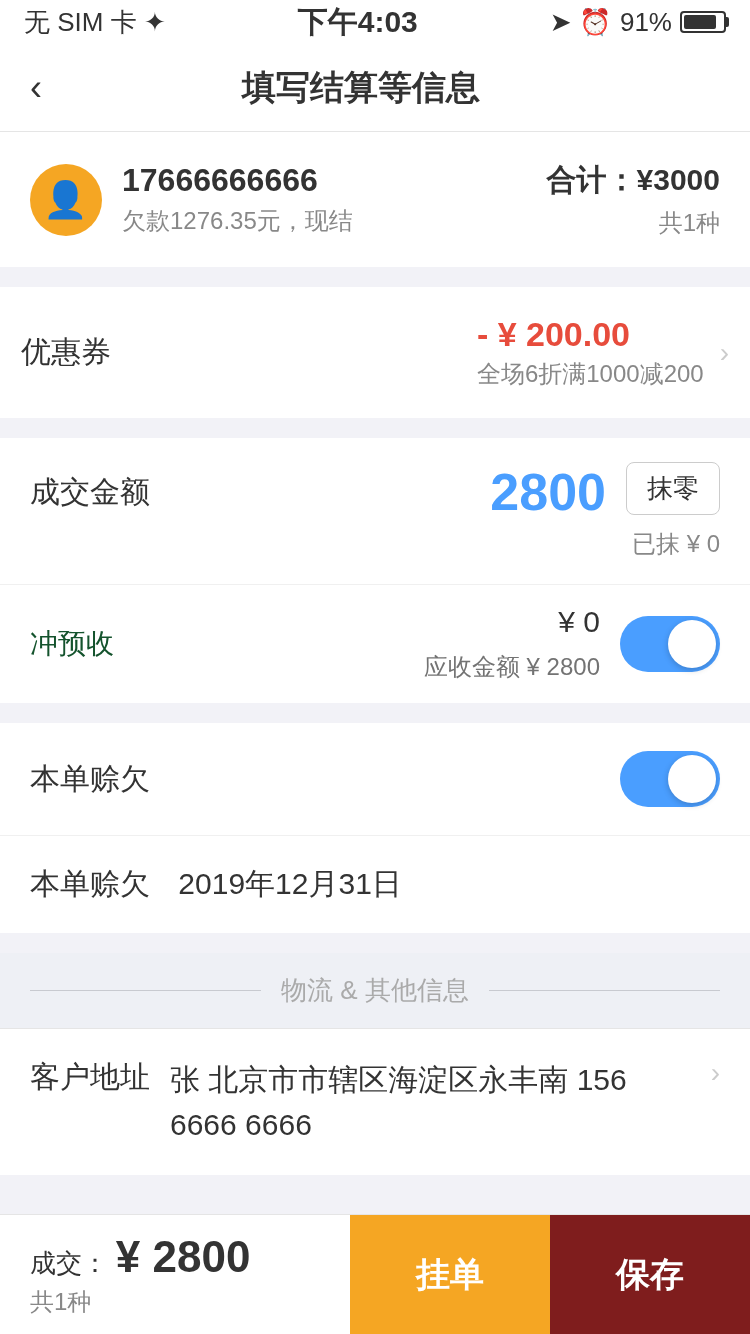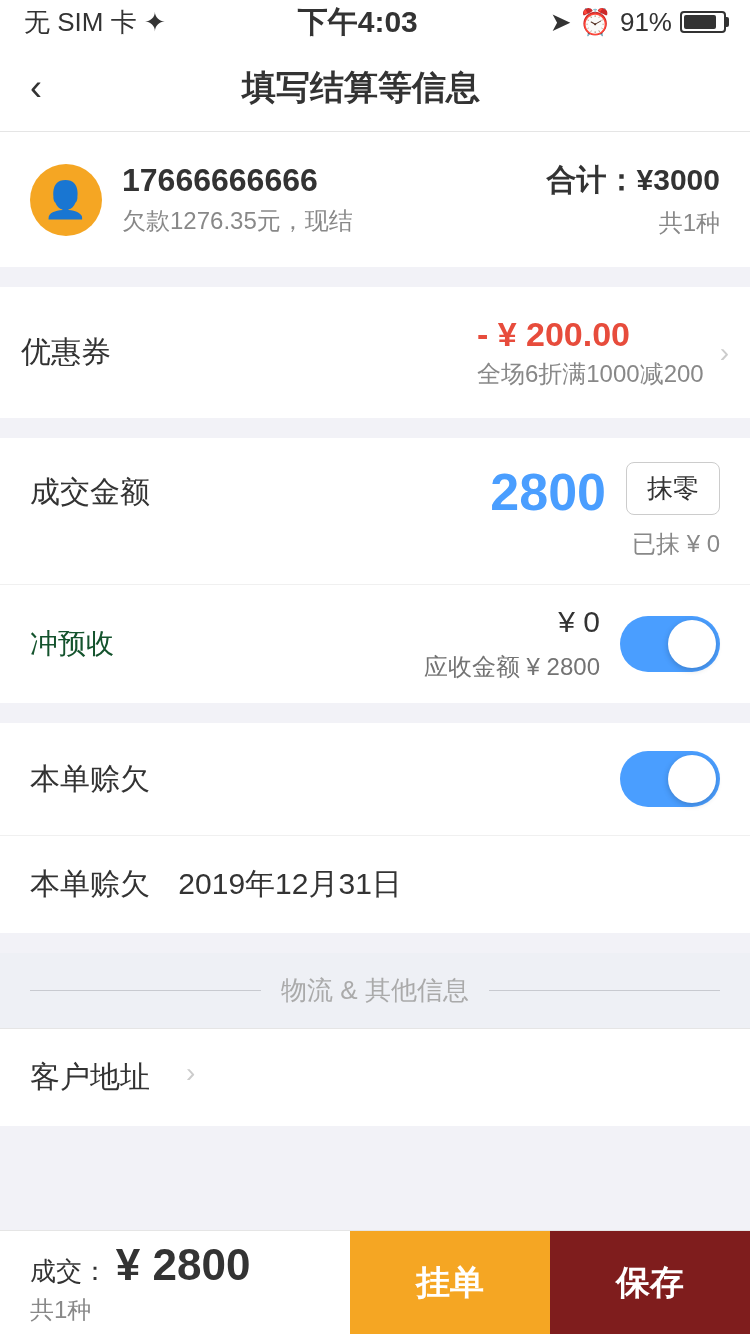--- a/index.html
+++ b/index.html
@@ -239,21 +239,21 @@
     .address-value { font-size: 30px; color: #333; flex: 1; line-height: 1.5; }
 
     
     .bottom-spacer { height: 180px; background: #f2f2f7; }
 
     
     .bottom-bar {
       position: fixed;
       bottom: 0;
       width: 750px;
-      height: 104px;
+      height: 120px;
       display: flex;
       background: #fff;
       border-top: 1px solid #e5e5e5;
     }
     .bottom-info {
       flex: 1;
       display: flex;
       flex-direction: column;
       justify-content: center;
       padding: 0 30px;
@@ -384,20 +384,21 @@
 <div class="divider-section">
   <div class="divider-line"></div>
   <div class="divider-text">物流 &amp; 其他信息</div>
   <div class="divider-line"></div>
 </div>
 
 <div style="height:1px; background:#e5e5e5;"></div>
 
 <div class="address-row">
   <div class="address-label">客户地址</div>
+  <div class="address-value">张 北京市市辖区海淀区永丰南 156 6666 6666</div>
   <div class="chevron" style="margin-left:16px;">›</div>
 </div>
 
 <div class="bottom-spacer"></div>
 
 <div class="bottom-bar">
   <div class="bottom-info">
     <div>
       <span class="bottom-deal">成交：</span>
       <span class="bottom-price">¥ 2800</span>

